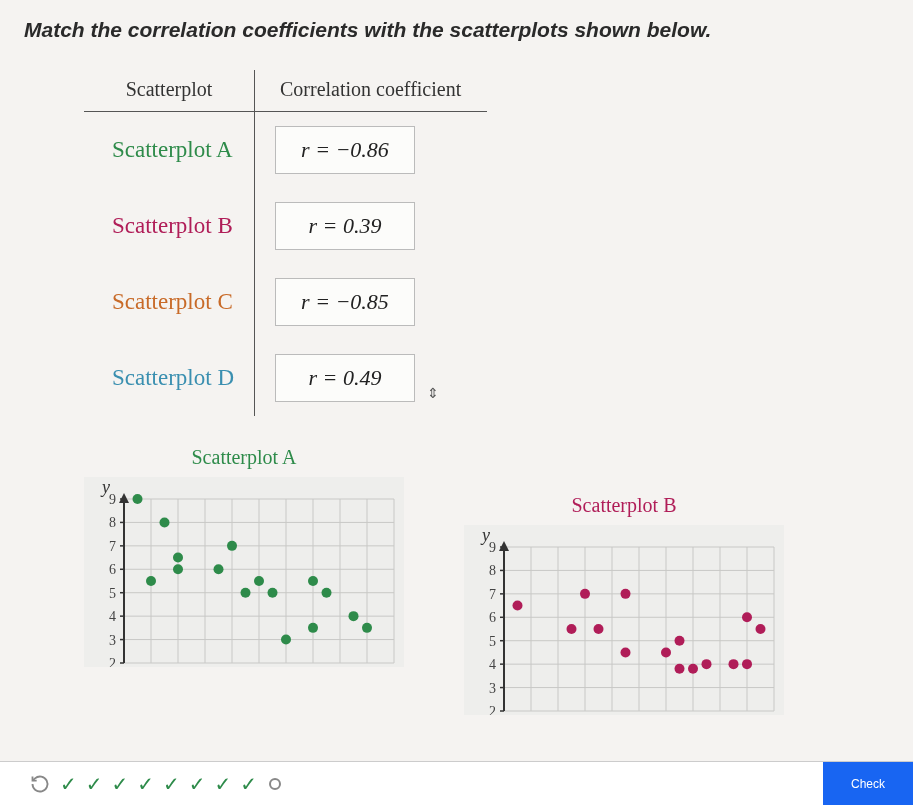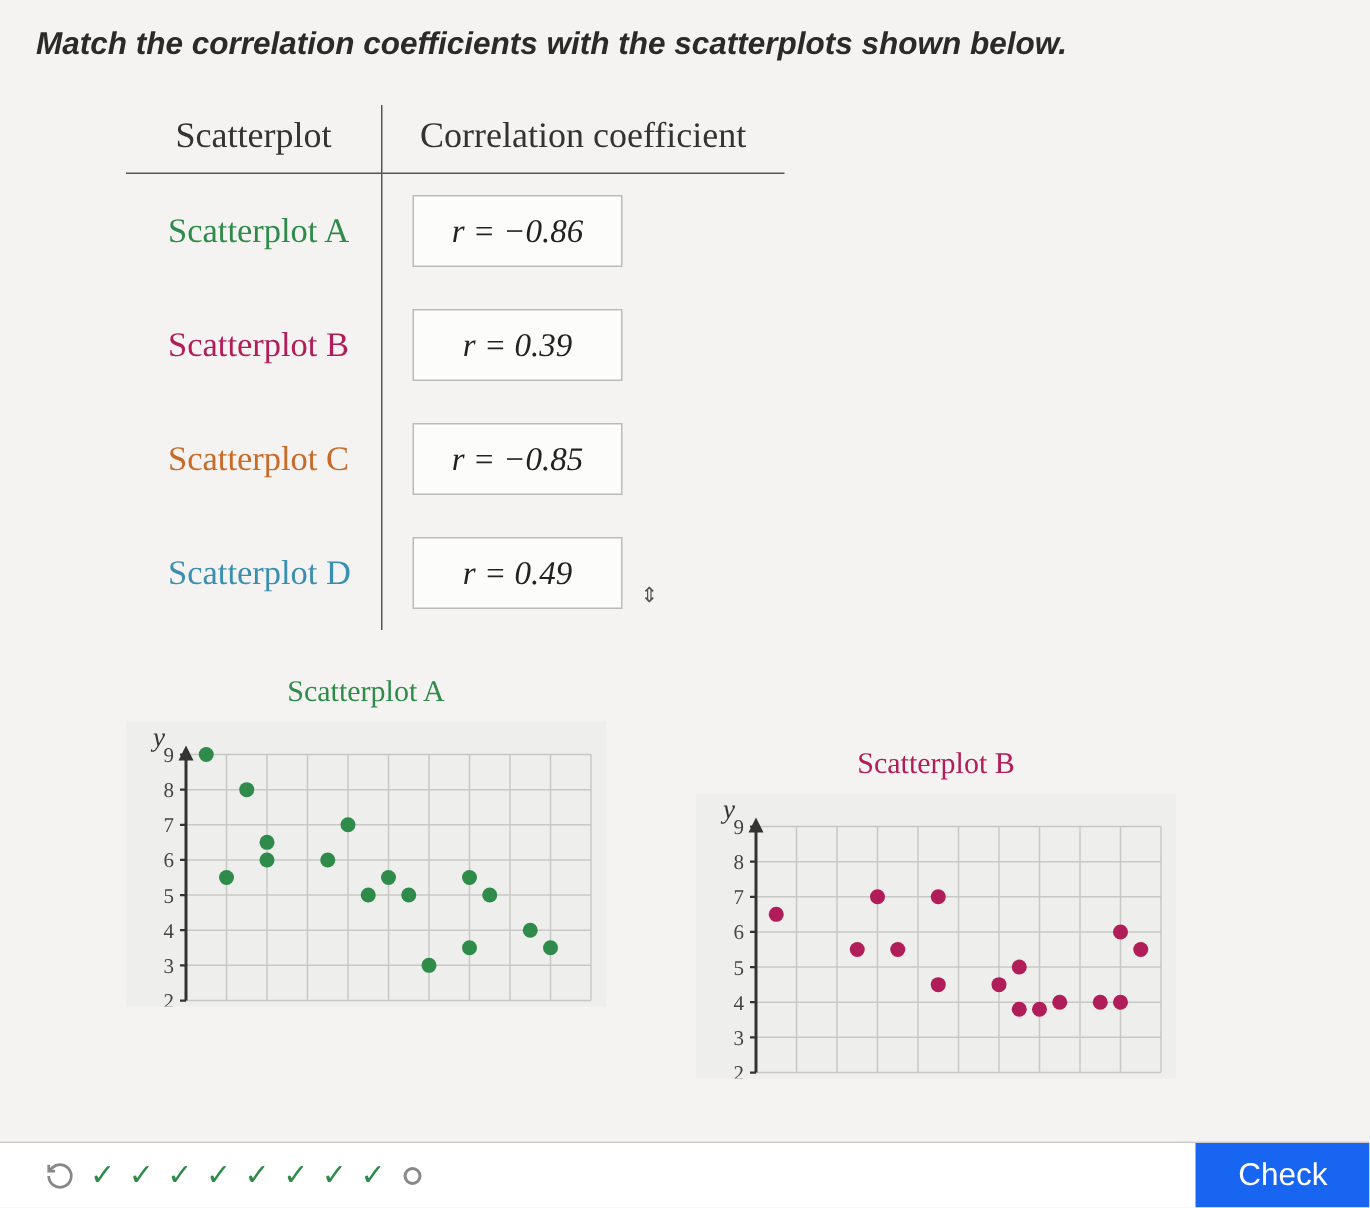--- a/index.html
+++ b/index.html
@@ -22,21 +22,21 @@
       margin-bottom: 28px;
       font-style: italic;
     }
     .match-table {
       margin: 0 auto 30px 60px;
       border-collapse: collapse;
     }
     .match-table th {
       font-family: Georgia, serif;
       font-weight: 400;
-      font-size: 24px;
+      font-size: 20px;
       color: #333;
       padding: 8px 26px 10px 26px;
       text-align: center;
     }
     .match-table th:first-child { border-right: 1.5px solid #555; border-bottom: 1.5px solid #555; }
     .match-table th:last-child { border-bottom: 1.5px solid #555; padding-left: 25px; }
     .match-table td { padding: 14px 20px; vertical-align: middle; }
     .match-table td:first-child { border-right: 1.5px solid #555; text-align: left; padding-left: 28px; }
     .sp-label { font-size: 23px; font-family: Georgia, serif; }
     .sp-a { color: #2e8b4a; }
@@ -96,21 +96,21 @@
       color: #2e8b4a;
       font-size: 20px;
     }
     .redo-icon-svg { width: 20px; height: 20px; }
     .check-btn {
       position: absolute;
       right: 0; top: 0; bottom: 0;
       background: #1865f2;
       color: #fff;
       font-family: -apple-system, Helvetica, Arial, sans-serif;
-      font-size: 21px;
+      font-size: 12px;
       border: none;
       padding: 0 28px;
       cursor: pointer;
     }
     .open-circle {
       width: 12px; height: 12px; border-radius: 50%;
       border: 2px solid #888; display: inline-block;
     }
   </style>
 </head>

